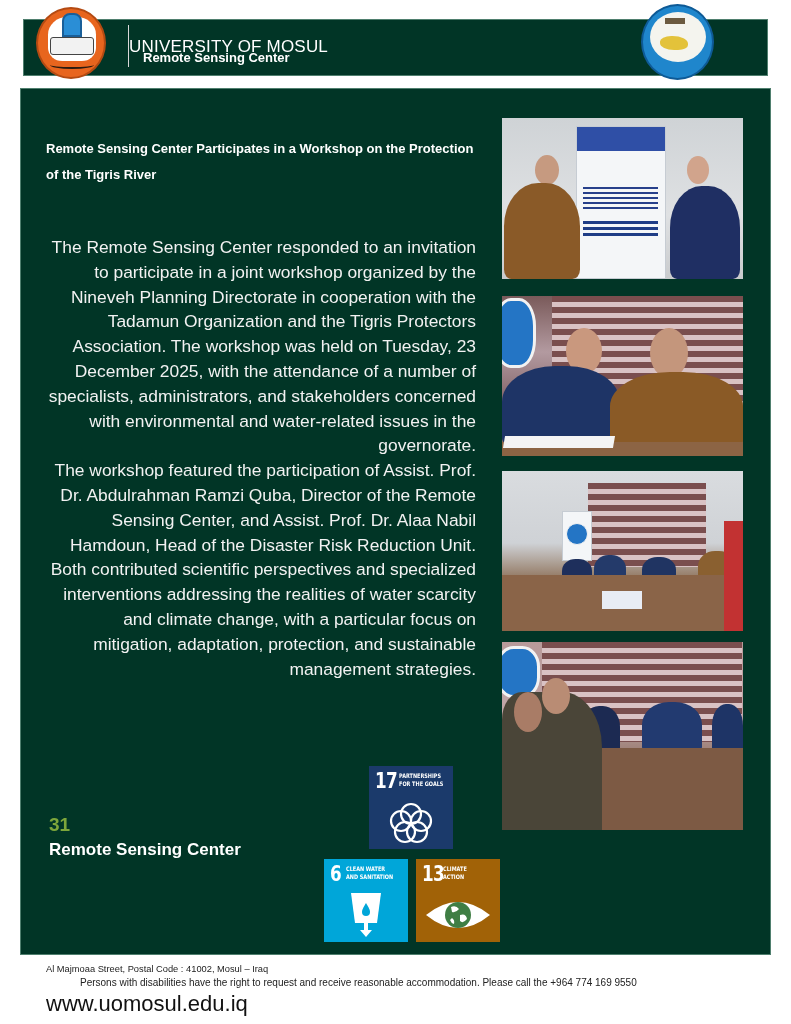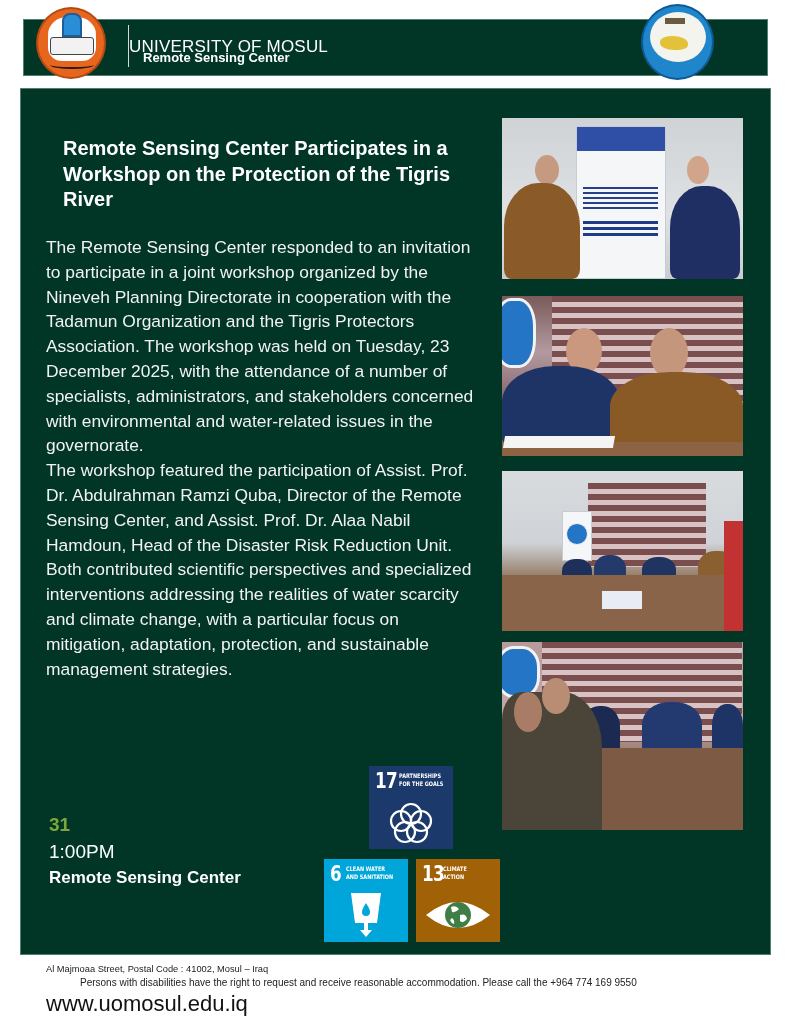--- a/index.html
+++ b/index.html
@@ -35,26 +35,26 @@
   .logo-right .inner { position: absolute; left: 7px; top: 6px; width: 56px; height: 50px; background: #f4f4ee; border-radius: 50%; }
   .logo-right .map { position: absolute; left: 17px; top: 30px; width: 28px; height: 14px; background: #e3c23a; border-radius: 40% 55% 35% 50%; }
   .logo-right .sat { position: absolute; left: 22px; top: 12px; width: 20px; height: 6px; background: #6b5a40; }
 
   .main-panel {
     position: absolute; left: 20px; top: 88px; width: 751px; height: 867px;
     background: #013526; border: 1px solid #4f7f6e;
   }
 
   .headline {
-    position: absolute; left: 63px; top: 136px; width: 440px;
-    font-size: 20px; font-weight: bold; line-height: 25.5px;
+    position: absolute; left: 46px; top: 136px; width: 440px;
+    font-size: 13px; font-weight: bold; line-height: 25.5px;
   }
   .body-text {
     position: absolute; left: 46px; top: 235px; width: 430px;
-    font-size: 17.4px; line-height: 24.8px; color: #f2f2f2;
+    font-size: 17.4px; line-height: 24.8px; color: #f2f2f2; text-align: right;
   }
   .body-text p { margin: 0; }
 
   .date-block { position: absolute; left: 49px; top: 812px; }
   .date-day { font-size: 19px; font-weight: bold; color: #7da63b; line-height: 26px; }
   .date-month { font-size: 19px; font-weight: bold; color: #7da63b; line-height: 28px; }
   .date-time { font-size: 19px; color: #ffffff; line-height: 28px; }
   .date-venue { font-size: 17px; font-weight: bold; color: #ffffff; line-height: 24px; }
 
   .sdg {
@@ -115,21 +115,20 @@
 
 <h1 class="headline">Remote Sensing Center Participates in a Workshop on the Protection of the Tigris River</h1>
 
 <div class="body-text">
   <p>The Remote Sensing Center responded to an invitation to participate in a joint workshop organized by the Nineveh Planning Directorate in cooperation with the Tadamun Organization and the Tigris Protectors Association. The workshop was held on Tuesday, 23 December 2025, with the attendance of a number of specialists, administrators, and stakeholders concerned with environmental and water-related issues in the governorate.</p>
   <p>The workshop featured the participation of Assist. Prof. Dr. Abdulrahman Ramzi Quba, Director of the Remote Sensing Center, and Assist. Prof. Dr. Alaa Nabil Hamdoun, Head of the Disaster Risk Reduction Unit. Both contributed scientific perspectives and specialized interventions addressing the realities of water scarcity and climate change, with a particular focus on mitigation, adaptation, protection, and sustainable management strategies.</p>
 </div>
 
 <div class="date-block">
   <div class="date-day">31</div>
-  <div class="date-time">1:00PM</div>
   <div class="date-venue">Remote Sensing Center</div>
 </div>
 
 <div class="sdg sdg-17">
   <span class="num">17</span>
   <span class="lbl" style="left:30px;">
     <span>PARTNERSHIPS</span><br><span>FOR THE GOALS</span>
   </span>
   <svg class="ico" viewBox="0 0 84 46">
     <g fill="none" stroke="#fff" stroke-width="2.2">

